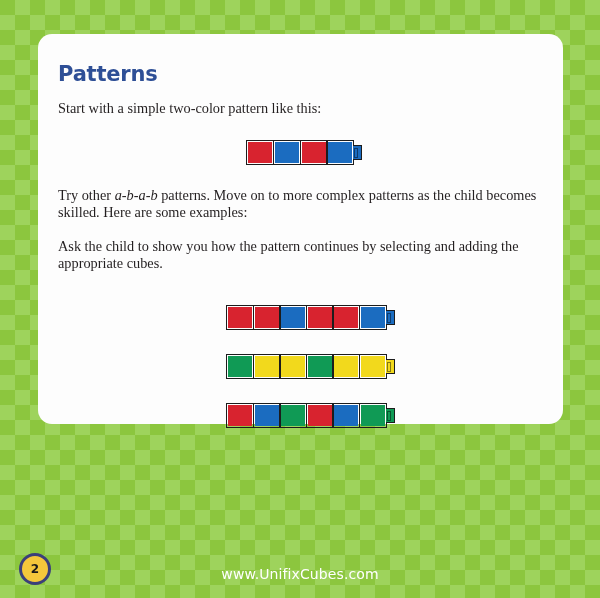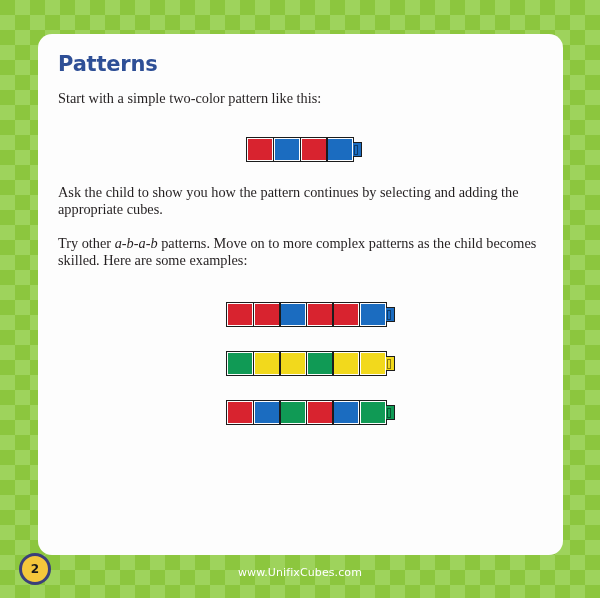--- a/index.html
+++ b/index.html
@@ -26,45 +26,45 @@
     background-size: 30px 30px;
     background-position: 0 0, 15px 15px;
   }
 
   
   #card {
     position: absolute;
     left: 38px;
     top: 34px;
     width: 525px;
-    height: 521px;
+    height: 390px;
     background: #fdfdfd;
     border-radius: 14px;
     box-sizing: border-box;
-    padding: 12px 22px 0 20px;
+    padding: 22px 22px 0 20px;
   }
 
   #page-title {
     color: #2e4f96;
     font-family: "DejaVu Sans", sans-serif;
     font-weight: bold;
     font-size: 21px;
     letter-spacing: -0.2px;
     margin: 6px 0 14px 0;
   }
 
   .para {
     color: #231f20;
     font-family: "Liberation Serif", serif;
     font-size: 14.3px;
     line-height: 17.5px;
     margin: 0 0 16px 0;
     max-width: 492px;
   }
-  .para.tight { margin-bottom: 15px; }
+  .para.tight { margin-bottom: 8px; }
   .para em { font-style: italic; }
 
   
   .cube-row {
     position: relative;
     display: flex;
     align-items: flex-start;
   }
   .cube {
     position: relative;
@@ -107,21 +107,21 @@
 
   
   #footer-url {
     position: absolute;
     left: 0;
     right: 0;
     top: 566px;
     text-align: center;
     color: #ffffff;
     font-family: "DejaVu Sans", sans-serif;
-    font-size: 11px;
+    font-size: 14px;
     letter-spacing: 0.1px;
   }
   #page-badge {
     position: absolute;
     left: 19px;
     top: 553px;
     width: 32px;
     height: 32px;
     border-radius: 50%;
     background: #f5c73b;
@@ -159,26 +159,26 @@
           <div class="cube">
             <div class="face" style="background: rgb(216, 35, 47);"></div>
           </div>
           <div class="cube end">
             <div class="face" style="background: rgb(27, 108, 192);"></div>
             <div class="nub" style="background: rgb(27, 108, 192);"></div>
           </div>
         </div>
     </div>
 
-    <p class="para">Ask the child to show you how the pattern continues by selecting and adding the appropriate cubes.</p>
-
     <p class="para">
       <span>Try other </span><em>a-b-a-b</em><span> patterns. Move on to more complex patterns as the child becomes skilled. Here are some examples:</span>
     </p>
 
+    <p class="para">Ask the child to show you how the pattern continues by selecting and adding the appropriate cubes.</p>
+
     <div id="examples">
         <div class="cube-row">
           <div class="cube">
             <div class="face" style="background: rgb(216, 35, 47);"></div>
           </div>
           <div class="cube">
             <div class="face" style="background: rgb(216, 35, 47);"></div>
           </div>
           <div class="cube">
             <div class="face" style="background: rgb(27, 108, 192);"></div>

